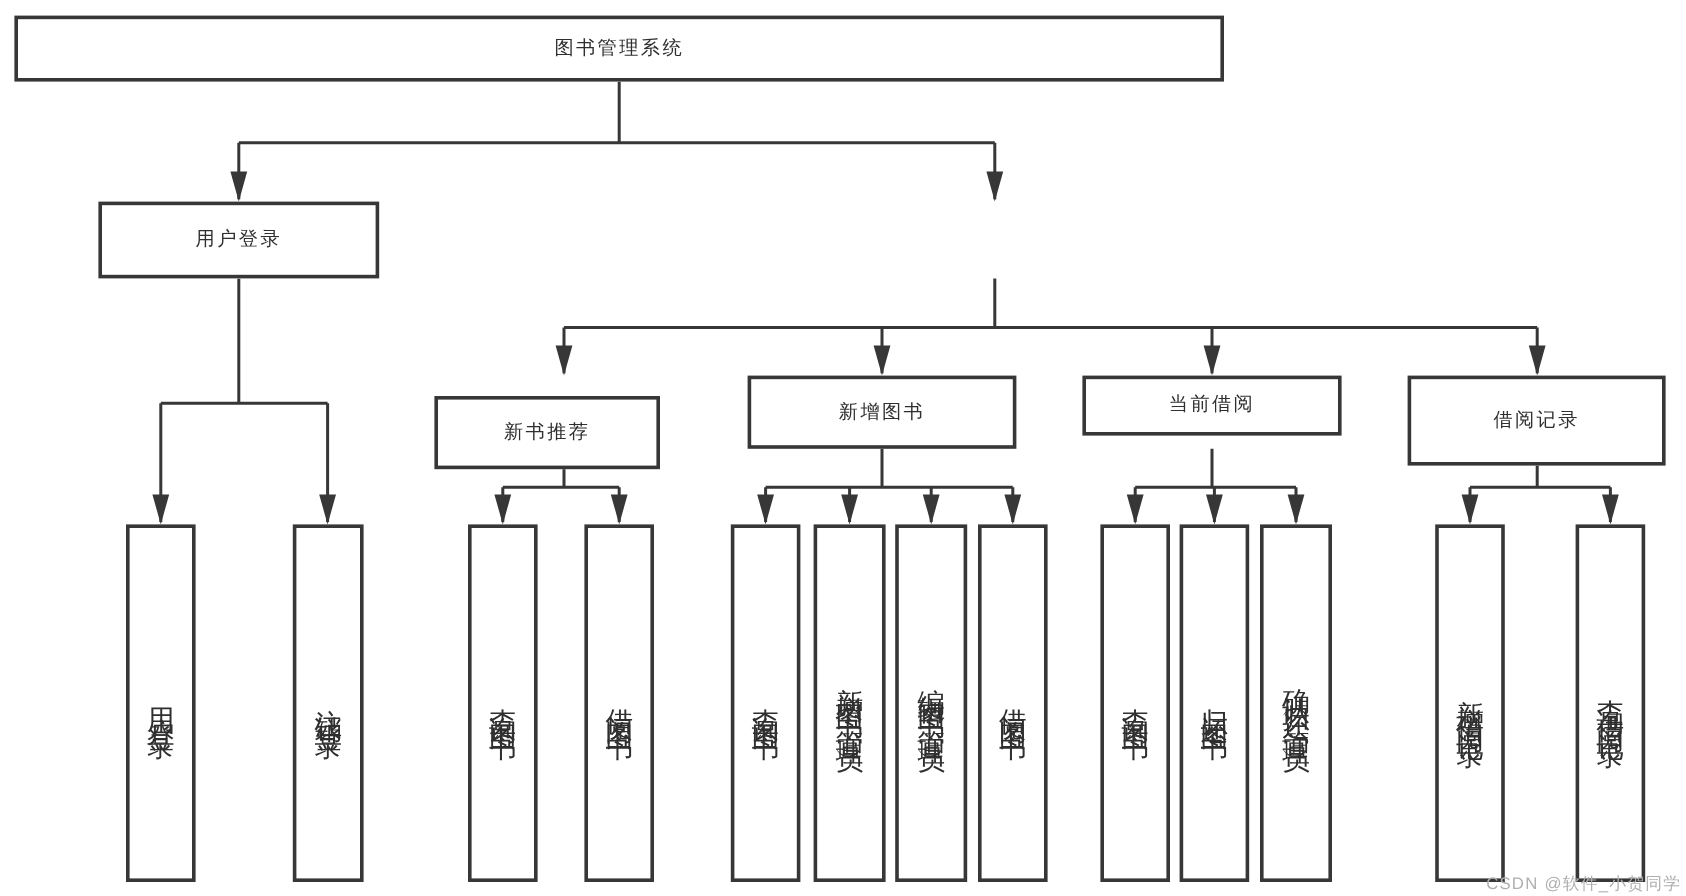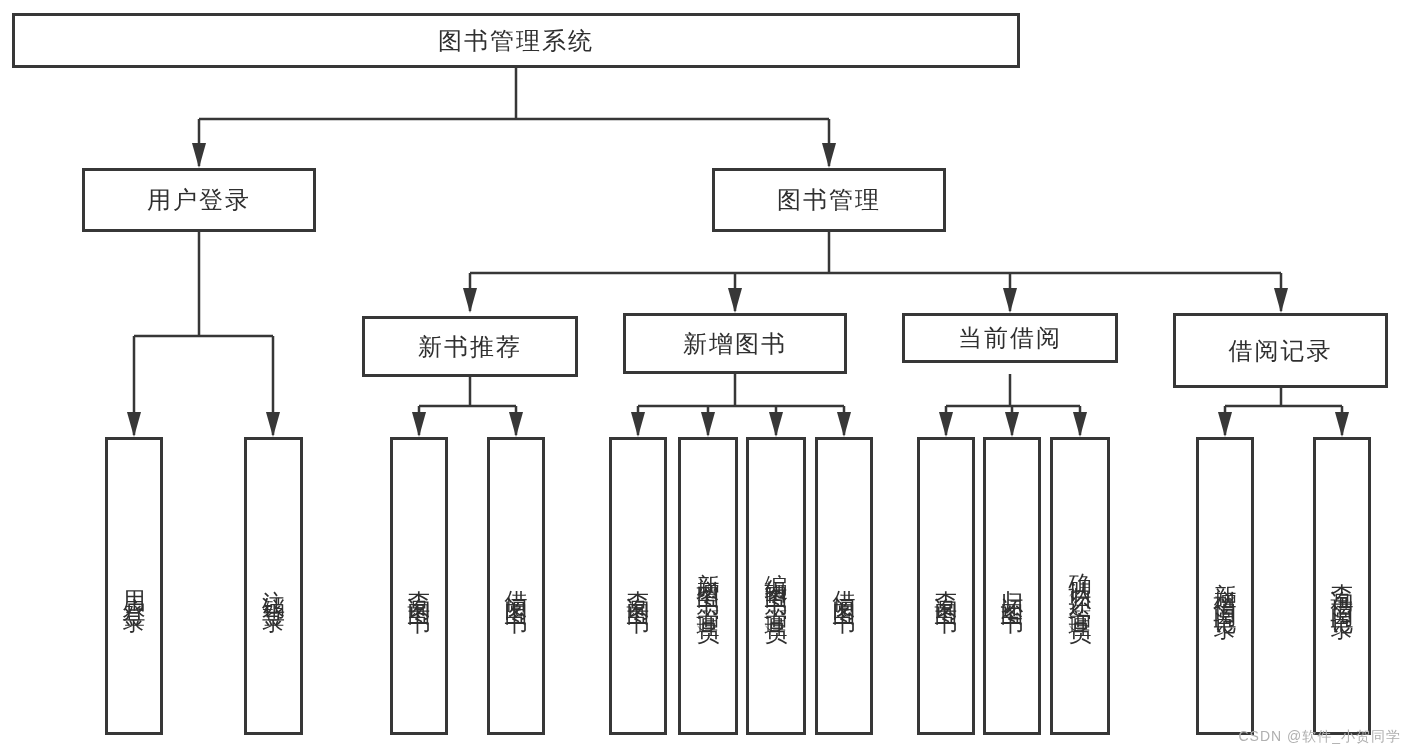--- a/index.html
+++ b/index.html
@@ -28,21 +28,21 @@
     border: 3px solid var(--line-color, #373737);
     background: #ffffff;
     color: var(--text-color, #2f2f2f);
     display: flex;
     align-items: center;
     justify-content: center;
     text-align: center;
     line-height: 1;
   }
   .node.h {
-    font-size: 24px;
+    font-size: 16px;
     letter-spacing: 2px;
     white-space: nowrap;
     text-align: right;
   }
   .node.v {
     writing-mode: vertical-rl;
     text-orientation: mixed;
     font-size: 23px;
     letter-spacing: 7px;
     white-space: nowrap;
@@ -100,23 +100,22 @@
       <polygon class="arrowhead" points="1005,412 1019,412 1012,437"></polygon>
       <polygon class="arrowhead" points="1073,412 1087,412 1080,437"></polygon>
       <polygon class="arrowhead" points="1218,412 1232,412 1225,437"></polygon>
       <polygon class="arrowhead" points="1335,412 1349,412 1342,437"></polygon>
     </g>
   </svg>
 
   <div class="node h" style="left:12px; top:13px; width:1008px; height:55px">图书管理系统</div>
 
   <div class="node h" style="left:82px; top:168px; width:234px; height:64px">用户登录</div>
-  <div class="node h" style="left:712px; top:168px; width:234px; height:64px">图书管理</div>
 
-  <div class="node h" style="left:362px; top:316px; width:216px; height:61px">新书推荐</div>
+  <div class="node h" style="left:362px; top:330px; width:188px; height:61px">新书推荐</div>
   <div class="node h" style="left:623px; top:313px; width:224px; height:61px">新增图书</div>
   <div class="node h" style="left:902px; top:313px; width:216px; height:50px">当前借阅</div>
   <div class="node h" style="left:1173px; top:313px; width:215px; height:75px">借阅记录</div>
 
   <div class="node v" style="left:105px; top:437px; width:58px; height:298px">用户登录</div>
   <div class="node v" style="left:244px; top:437px; width:59px; height:298px">注销登录</div>
 
   <div class="node v" style="left:390px; top:437px; width:58px; height:298px">查询图书</div>
   <div class="node v" style="left:487px; top:437px; width:58px; height:298px">借阅图书</div>
 

